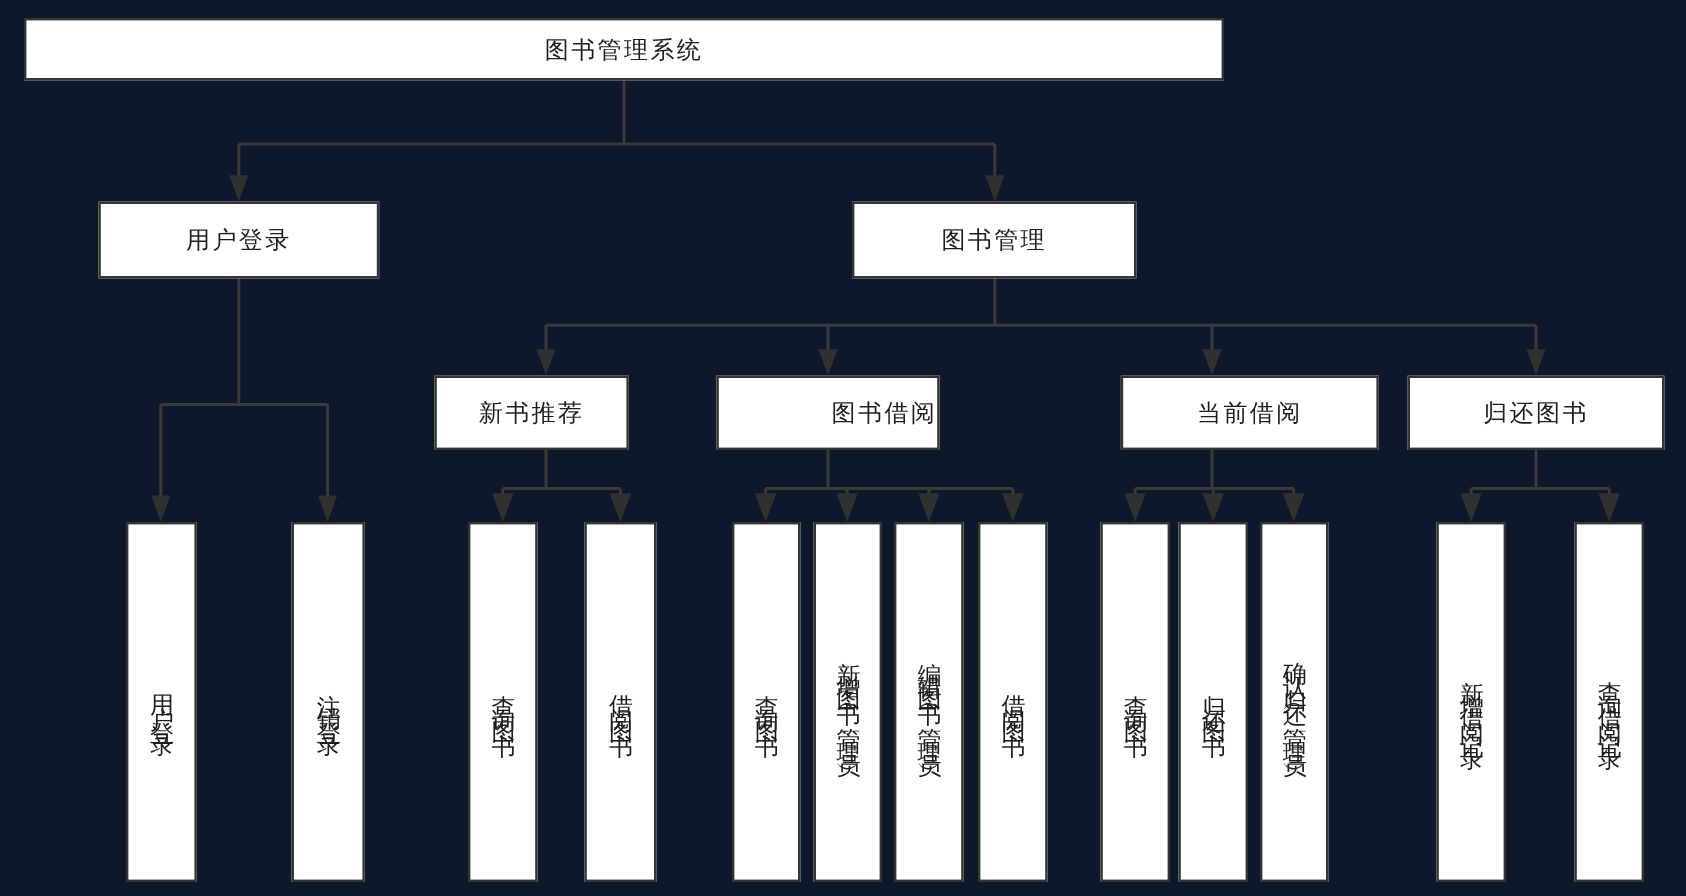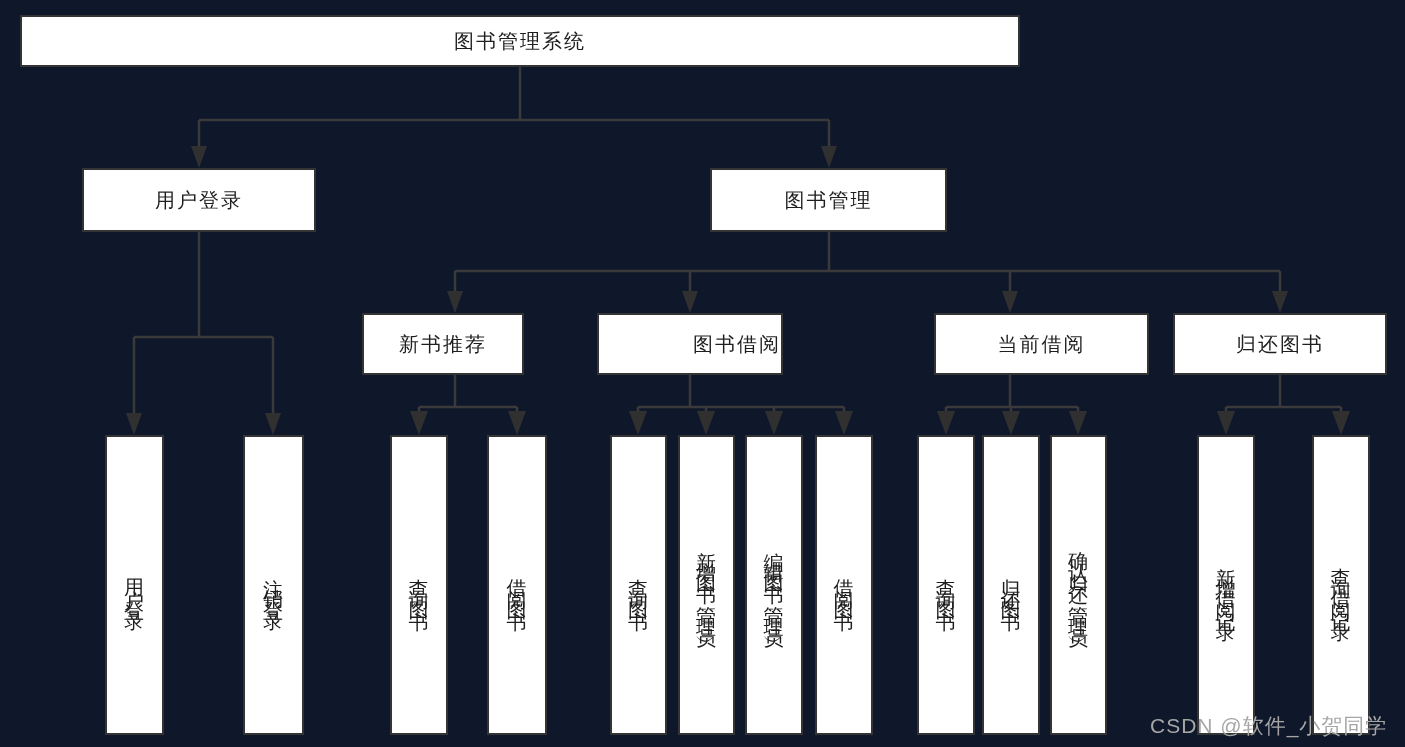--- a/index.html
+++ b/index.html
@@ -177,15 +177,14 @@
     <span class="vtext">确认归还（管理员）</span>
   </div>
 
   <div class="node leaf" style="left:1197px; top:435px; width:58px; height:300px;">
     <span class="vtext">新增借阅记录</span>
   </div>
   <div class="node leaf" style="left:1312px; top:435px; width:58px; height:300px;">
     <span class="vtext">查询借阅记录</span>
   </div>
 
-  <div class="watermark">CSDN @软件_小贺同学</div>
 
 </div>
 
 </body></html>

